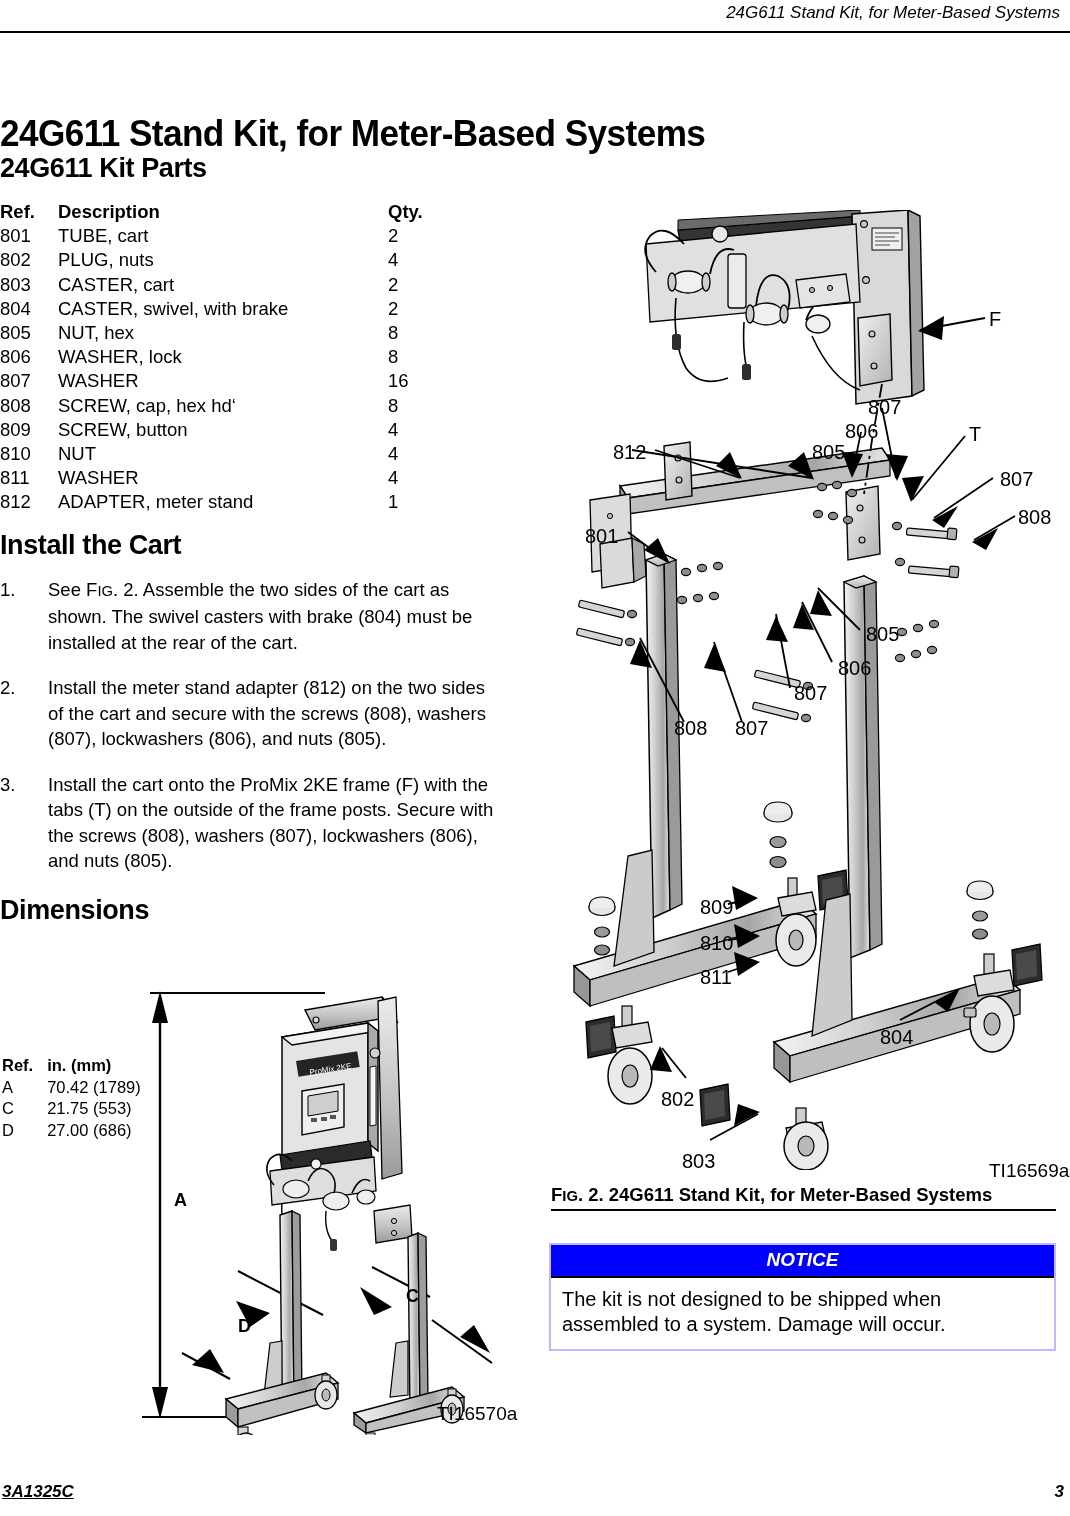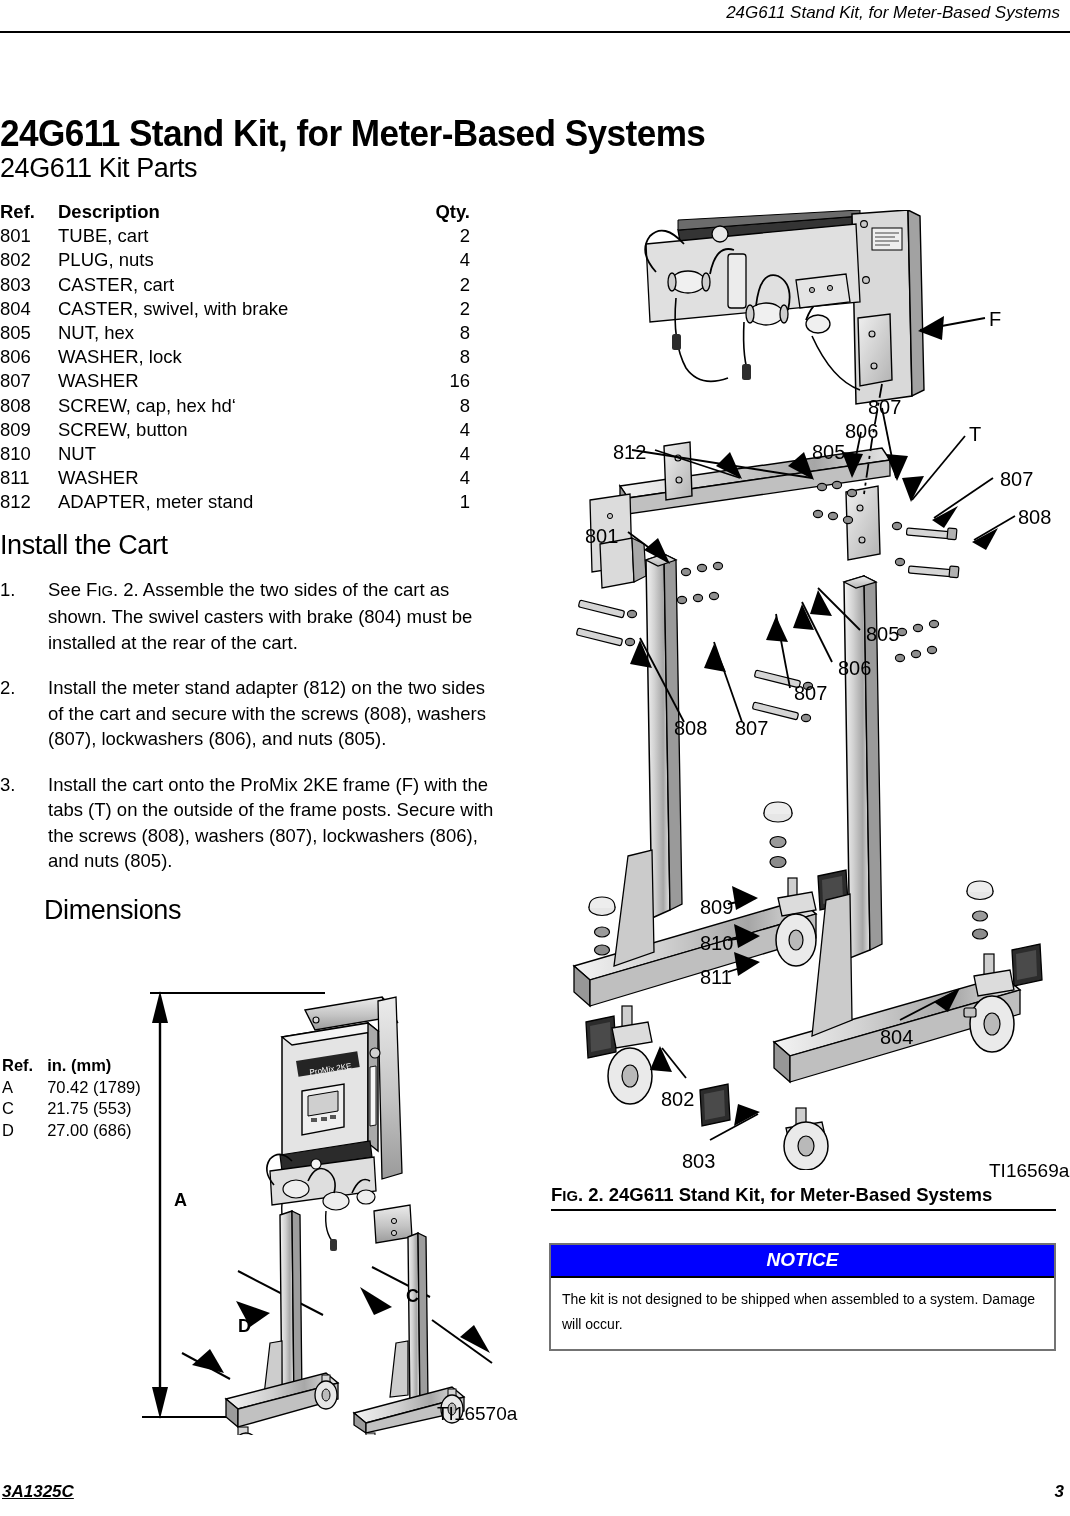--- a/index.html
+++ b/index.html
@@ -44,39 +44,39 @@
   }
 
   
   #left-col {
     position: absolute;
     left: 0; top: 152px;
     width: 540px;
   }
   h2.section {
     font-size: 27px;
-    font-weight: normal;
+    font-weight: bold;
     margin: 0 0 16px 0;
     letter-spacing: -0.4px;
     line-height: 32px;
   }
 
   
   table.parts {
     border-collapse: collapse;
     width: 470px;
     font-size: 18.5px;
     line-height: 24.2px;
   }
   table.parts th {
     text-align: left;
     font-weight: bold;
     padding: 0;
   }
-  table.parts th.qty, table.parts td.qty { text-align: right; }
+  table.parts th.qty, table.parts td.qty { }
   table.parts td { padding: 0; font-weight: normal; }
   table.parts td.ref, table.parts th.ref { width: 58px; }
   table.parts td.desc, table.parts th.desc { width: 330px; }
 
   p.note {
     font-style: italic;
     font-size: 18.5px;
     margin: 28px 0 0 0;
   }
 
@@ -131,35 +131,35 @@
     font-weight: bold;
     border-bottom: 2px solid #000;
     padding-bottom: 3px;
   }
 
   
   #notice-box {
     position: absolute;
     left: 549px; top: 1243px;
     width: 507px;
-    border: 2px solid #737373;
+    border: 2px solid #c4b5fd;
     background: #ffffff;
   }
   #notice-head {
     background: #0000ff;
     color: #ffffff;
     font-weight: bold;
     font-style: italic;
     font-size: 19px;
     text-align: center;
     padding: 4px 0 5px 0;
     border-bottom: 2px solid #000;
   }
   #notice-body {
-    font-size: 14px;
+    font-size: 20px;
     line-height: 25px;
     padding: 9px 11px 12px 11px;
   }
 
   
   #footer-left, #footer-right {
     position: absolute;
     bottom: 14px;
     font-style: italic;
     font-size: 17px;
@@ -262,21 +262,21 @@
       <span class="num">1.</span><span>See </span><span>F</span><span class="smallcaps">IG</span><span>. 2. Assemble the two sides of the cart as shown. The swivel casters with brake (804) must be installed at the rear of the cart.</span>
     </li>
     <li>
       <span class="num">2.</span><span>Install the meter stand adapter (812) on the two sides of the cart and secure with the screws (808), washers (807), lockwashers (806), and nuts (805).</span>
     </li>
     <li>
       <span class="num">3.</span><span>Install the cart onto the ProMix 2KE frame (F) with the tabs (T) on the outside of the frame posts. Secure with the screws (808), washers (807), lockwashers (806), and nuts (805).</span>
     </li>
   </ol>
 
-  <h2 class="section" style="margin-top:20px;padding-left:44px;">Dimensions</h2>
+  <h2 class="section" style="margin-top:20px;">Dimensions</h2>
 </div>
 
 <table class="dims" style="position:absolute;left:2px;top:1055px;">
   <thead>
     <tr>
       <th>Ref.</th>
       <th>in. (mm)</th>
     </tr>
   </thead>
   <tbody>

